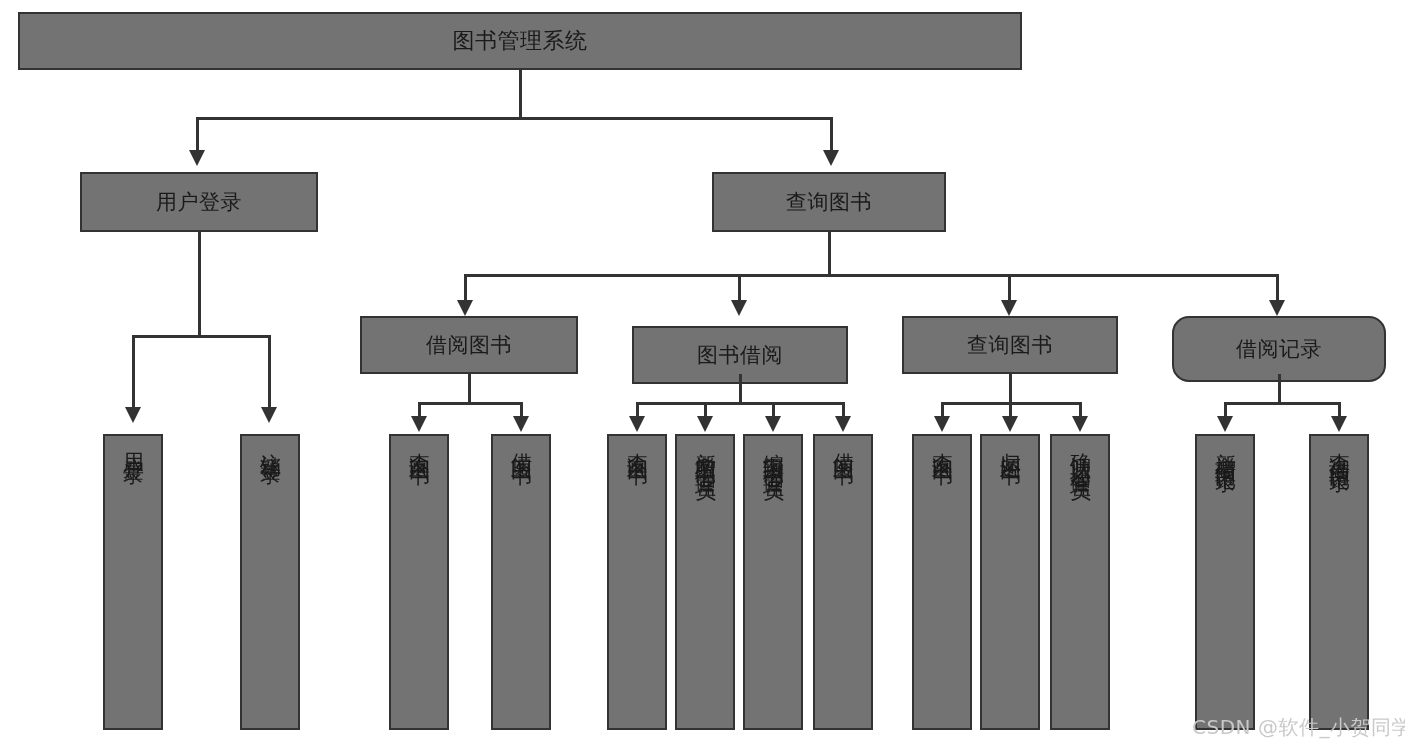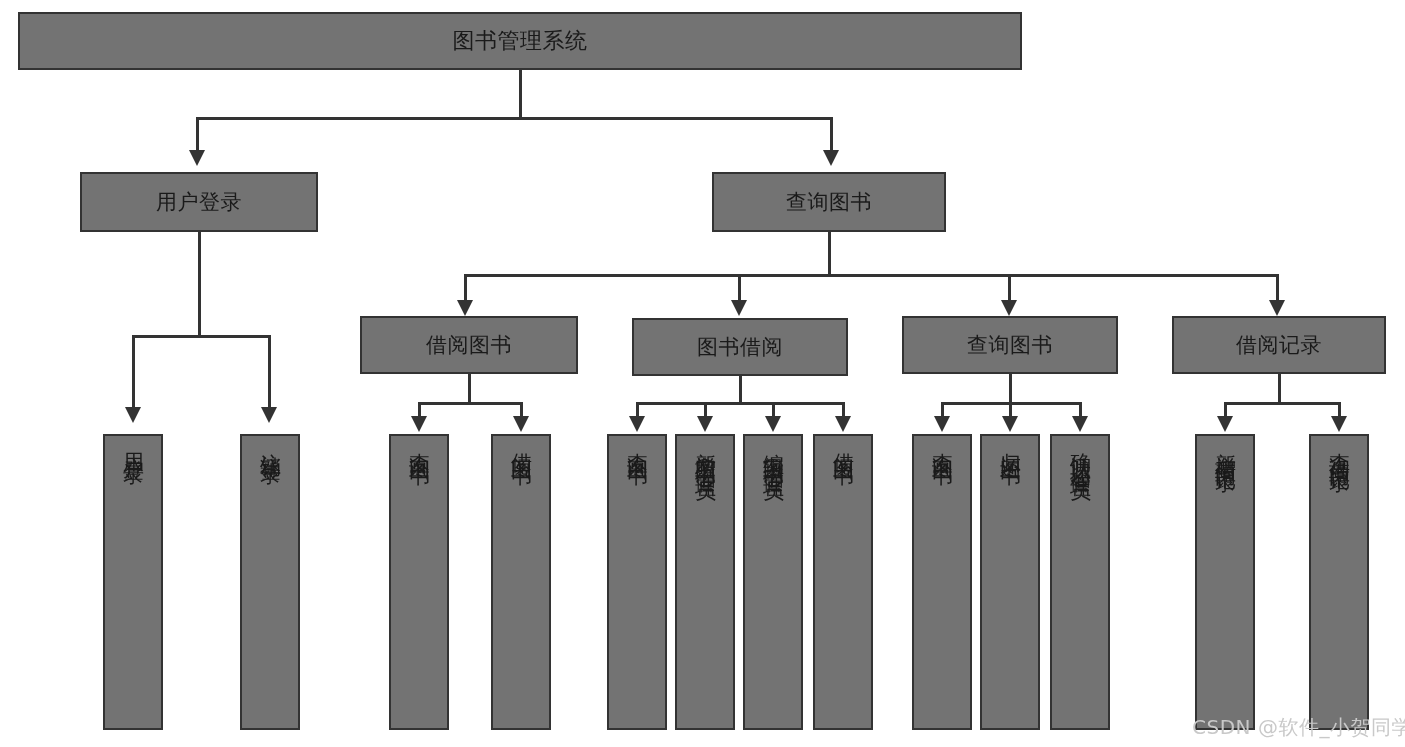--- a/index.html
+++ b/index.html
@@ -120,27 +120,27 @@
   <div class="vline" style="left:738px; top:274px; width:2.5px; height:26px;"></div>
   <div class="arrow" style="left:731px; top:300px;"></div>
   <div class="vline" style="left:1008px; top:274px; width:2.5px; height:26px;"></div>
   <div class="arrow" style="left:1001px; top:300px;"></div>
   <div class="vline" style="left:1276px; top:274px; width:2.5px; height:26px;"></div>
   <div class="arrow" style="left:1269px; top:300px;"></div>
 
   <div class="node horiz" style="left:360px; top:316px; width:218px; height:58px;">
     <span class="label">借阅图书</span>
   </div>
-  <div class="node horiz" style="left:632px; top:318px; width:216px; height:58px;">
+  <div class="node horiz" style="left:632px; top:326px; width:216px; height:58px;">
     <span class="label">图书借阅</span>
   </div>
   <div class="node horiz" style="left:902px; top:316px; width:216px; height:58px;">
     <span class="label">查询图书</span>
   </div>
-  <div class="node horiz" style="left:1172px; top:316px; width:214px; height:58px;">
+  <div class="node horiz" style="left:1172px; top:316px; width:214px; height:66px;border-radius:17px;">
     <span class="label">借阅记录</span>
   </div>
 
   <div class="vline" style="left:468px; top:374px; width:2.5px; height:28px;"></div>
   <div class="hline" style="left:418px; top:402px; width:104px; height:2.5px;"></div>
   <div class="vline" style="left:418px; top:402px; width:2.5px; height:14px;"></div>
   <div class="arrow" style="left:411px; top:416px;"></div>
   <div class="vline" style="left:520px; top:402px; width:2.5px; height:14px;"></div>
   <div class="arrow" style="left:513px; top:416px;"></div>
 

